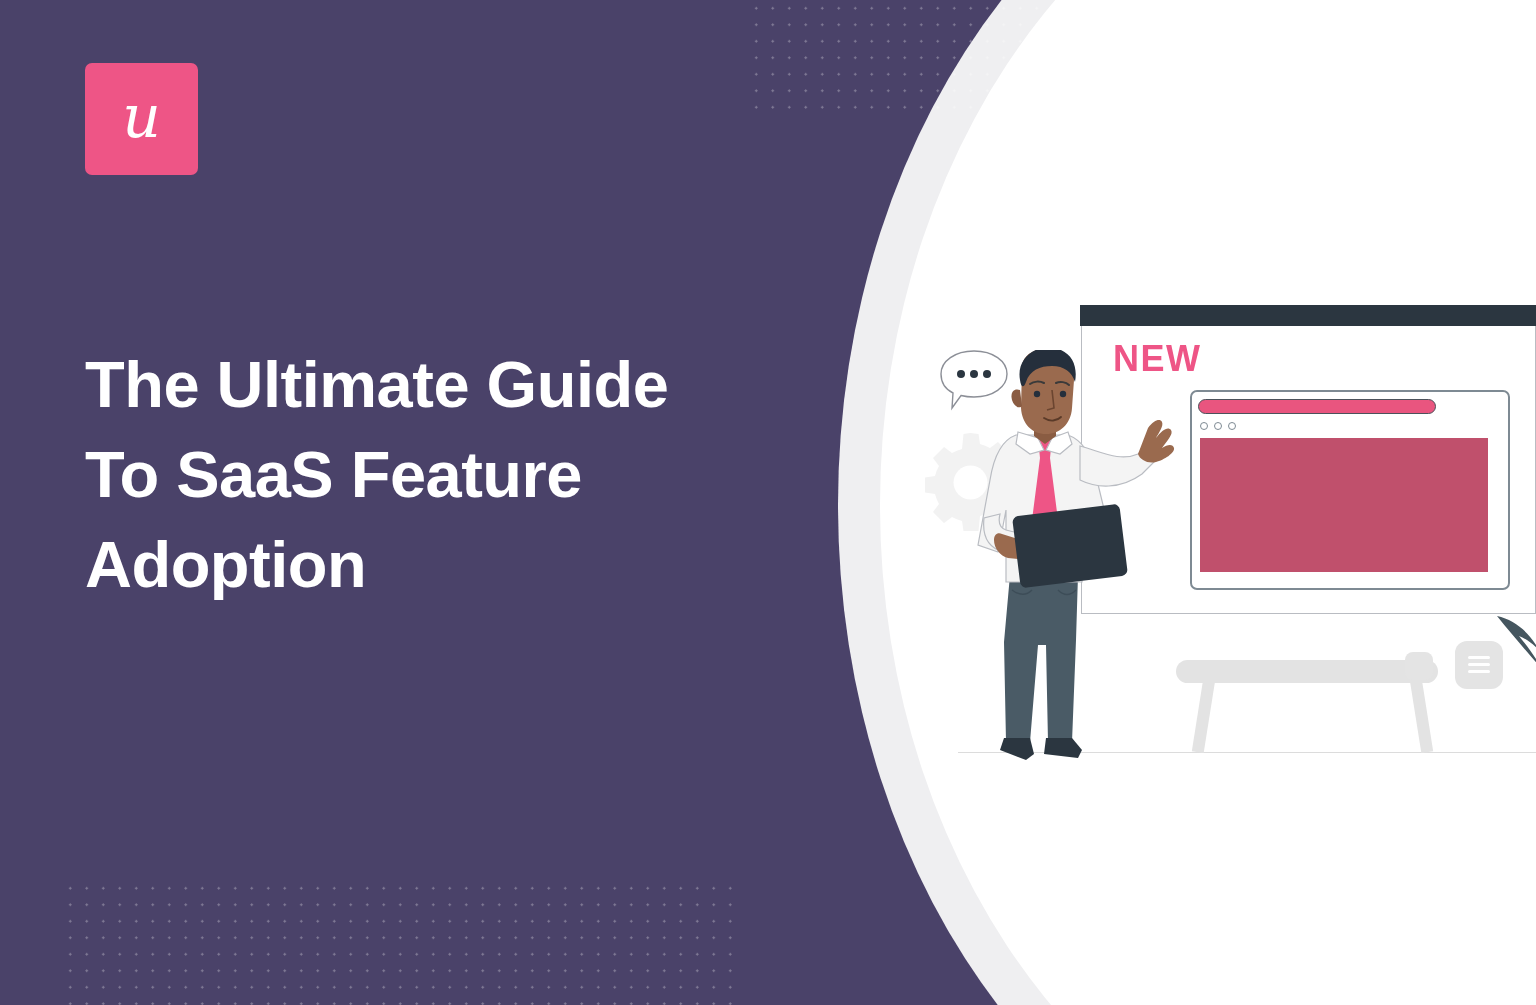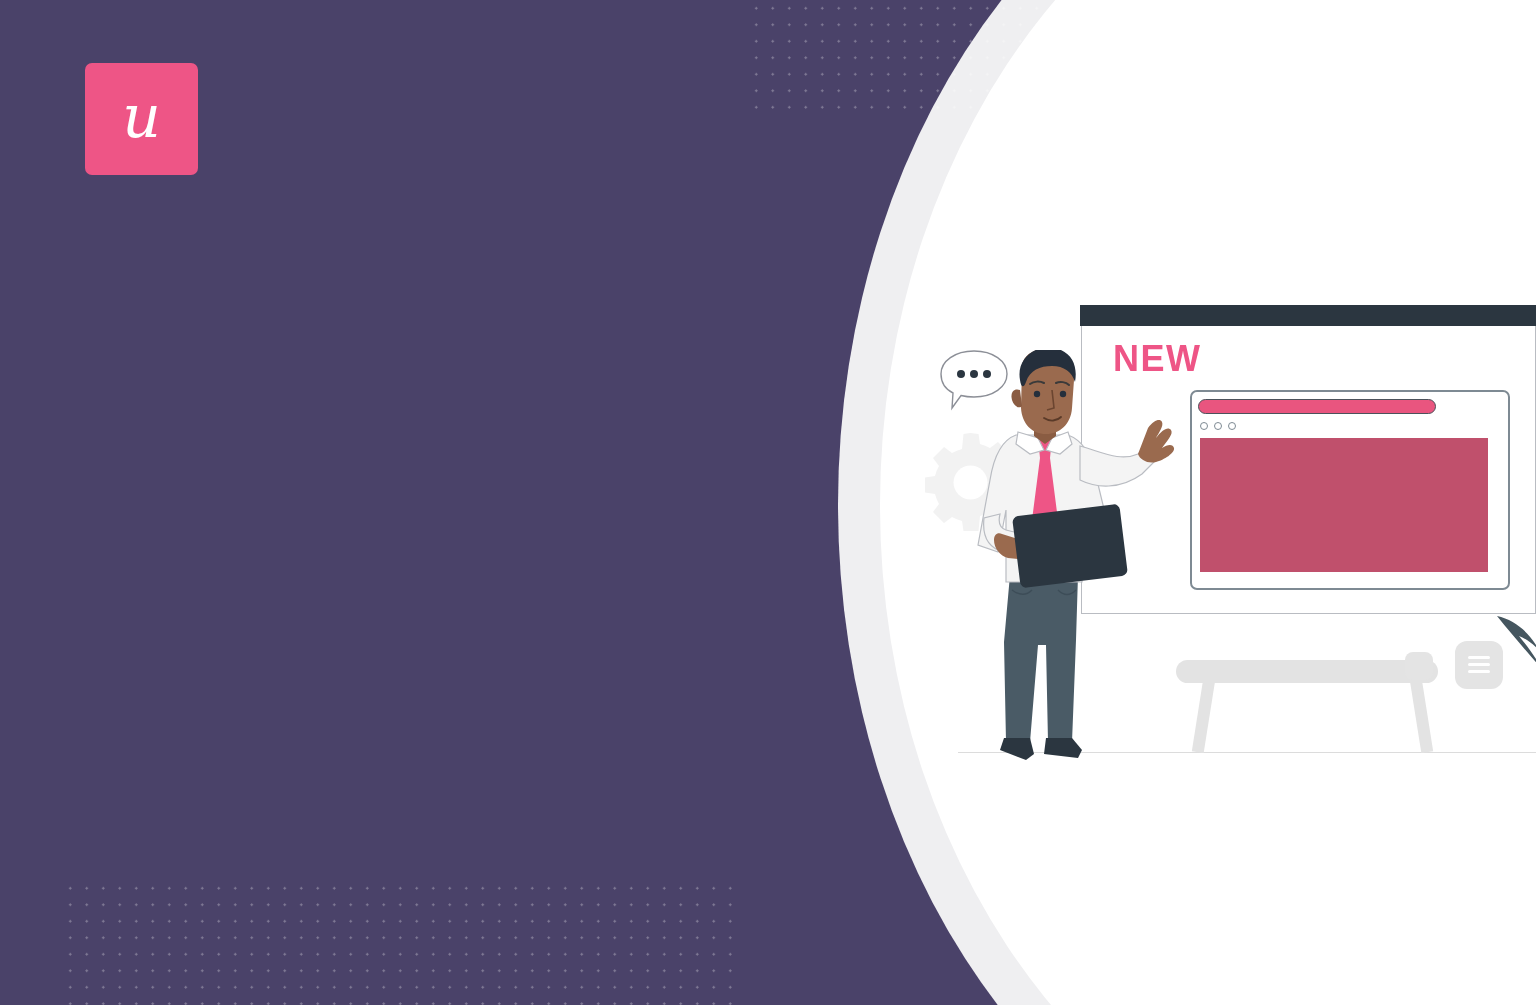--- a/index.html
+++ b/index.html
@@ -207,20 +207,21 @@
   <div class="curve-inner"></div>
   <div class="white-right"></div>
 
   <div class="dots dots-top"></div>
   <div class="dots dots-bottom"></div>
 
   <div class="logo">
     <span class="logo-glyph">u</span>
   </div>
 
+  <h1 class="headline">The Ultimate Guide To SaaS Feature Adoption</h1>
 
   <div class="illus">
 
     <div class="floor"></div>
 
     <svg class="gear" viewBox="0 0 105 105">
       <path fill="#f2f2f2" d="M52.5 3 l8 1 1.5 10 a40 40 0 0 1 10 4 l8-6 11 11 -6 8 a40 40 0 0 1 4 10 l10 1.5 v15 l-10 1.5 a40 40 0 0 1-4 10 l6 8 -11 11 -8-6 a40 40 0 0 1-10 4 L60.5 101 h-15 L44 91 a40 40 0 0 1-10-4 l-8 6 -11-11 6-8 a40 40 0 0 1-4-10 L7 62.5 v-15 L17 46 a40 40 0 0 1 4-10 l-6-8 11-11 8 6 a40 40 0 0 1 10-4 L45.5 4 z"></path>
       <circle cx="52.5" cy="52.5" r="17" fill="#ffffff"></circle>
     </svg>
 

